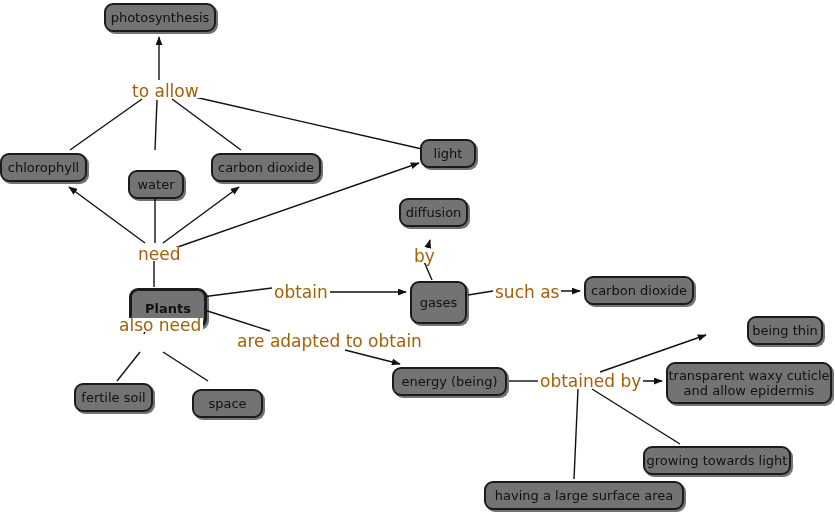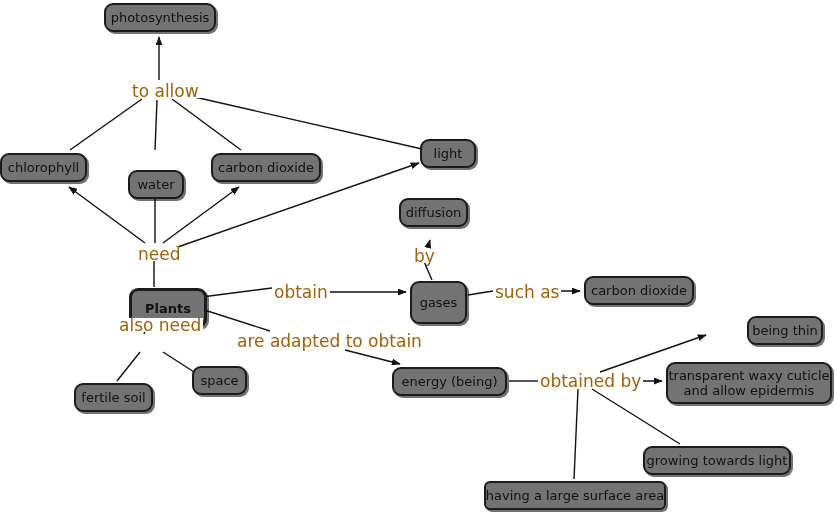--- a/index.html
+++ b/index.html
@@ -101,27 +101,27 @@
       <div class="node" style="left: 104px; top: 3px; width: 112px; height: 29px;">photosynthesis</div>
       <div class="node" style="left: 0px; top: 153px; width: 87px; height: 29px;">chlorophyll</div>
       <div class="node" style="left: 128px; top: 170px; width: 56px; height: 29px;">water</div>
       <div class="node" style="left: 211px; top: 153px; width: 110px; height: 29px;">carbon dioxide</div>
       <div class="node" style="left: 420px; top: 139px; width: 56px; height: 29px;">light</div>
       <div class="node" style="left: 399px; top: 198px; width: 69px; height: 29px;">diffusion</div>
       <div class="node root" style="left: 115px; top: 288px; width: 78px; height: 40px; margin-left: 14px;">Plants</div>
       <div class="node" style="left: 410px; top: 281px; width: 57px; height: 43px;">gases</div>
       <div class="node" style="left: 584px; top: 276px; width: 110px; height: 29px;">carbon dioxide</div>
       <div class="node" style="left: 74px; top: 383px; width: 79px; height: 29px;">fertile soil</div>
-      <div class="node" style="left: 192px; top: 366px; width: 55px; height: 29px;">space</div>
+      <div class="node" style="left: 192px; top: 389px; width: 71px; height: 29px;">space</div>
       <div class="node" style="left: 392px; top: 367px; width: 115px; height: 29px;">energy (being)</div>
       <div class="node" style="left: 710px; top: 316px; width: 76px; height: 29px; margin-left: 37px;">being thin</div>
       <div class="node" style="left: 666px; top: 362px; width: 166px; height: 42px;">transparent waxy cuticle
 and allow epidermis</div>
       <div class="node" style="left: 643px; top: 446px; width: 148px; height: 29px;">growing towards light</div>
-      <div class="node" style="left: 484px; top: 481px; width: 182px; height: 29px; border-radius: 6px;">having a large surface area</div>
+      <div class="node" style="left: 484px; top: 481px; width: 200px; height: 29px;">having a large surface area</div>
     </div>
   <div id="label-layer">
       <div class="link-label" style="left: 130px; top: 84px;">to allow</div>
       <div class="link-label" style="left: 136px; top: 247px;">need</div>
       <div class="link-label" style="left: 272px; top: 285px;">obtain</div>
       <div class="link-label" style="left: 493px; top: 285px;">such as</div>
       <div class="link-label" style="left: 412px; top: 249px;">by</div>
       <div class="link-label" style="left: 117px; top: 318px;">also need</div>
       <div class="link-label" style="left: 235px; top: 334px;">are adapted to obtain</div>
       <div class="link-label" style="left: 538px; top: 374px;">obtained by</div>

